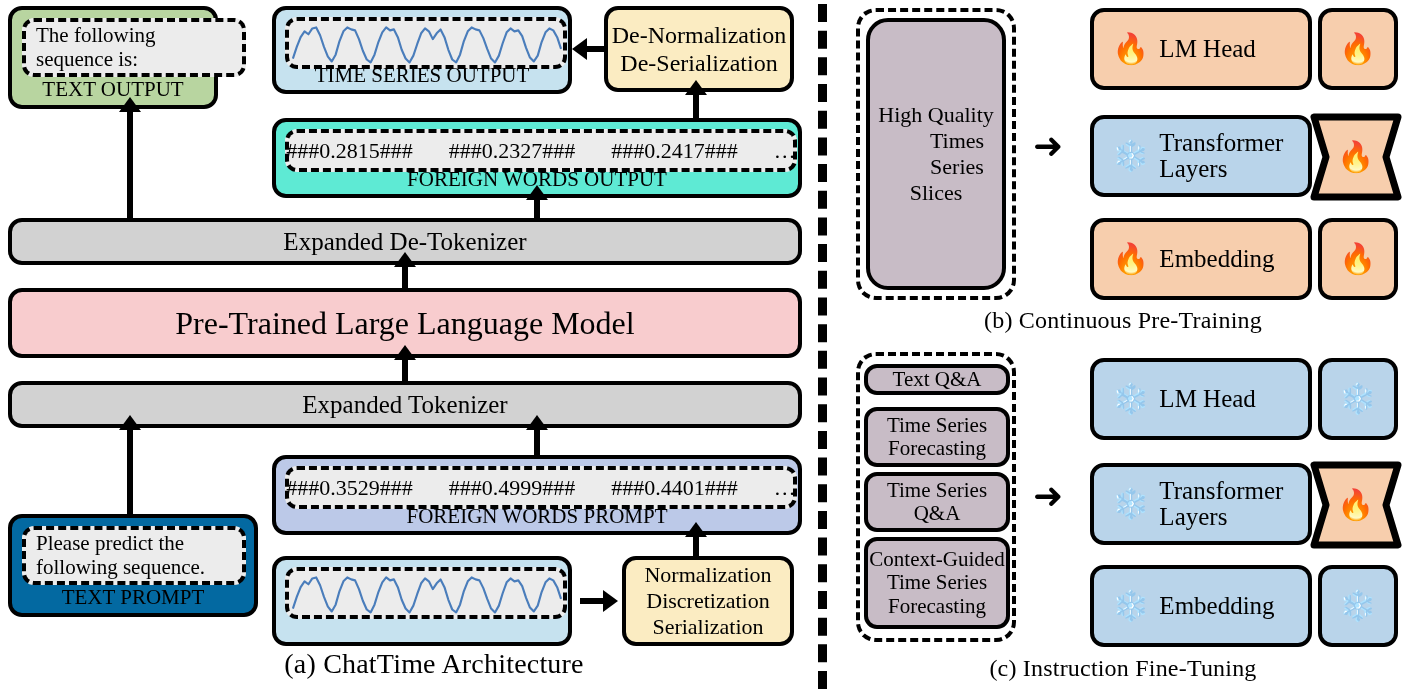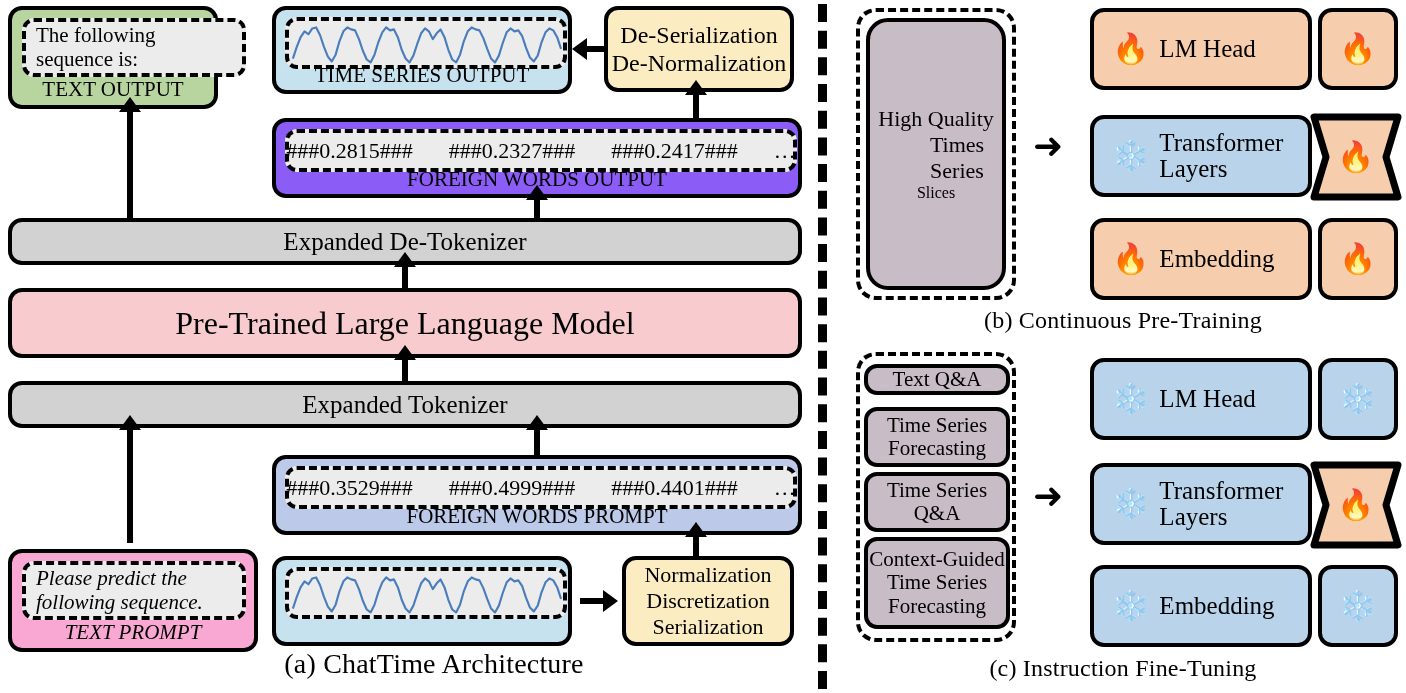--- a/index.html
+++ b/index.html
@@ -60,27 +60,27 @@
     <svg viewBox="0 0 282 52" width="282" height="52">
       <polyline fill="none" stroke="#4a7dbb" stroke-width="2.2" stroke-linejoin="round" points="4,42 8,30 12,20 16,14 20,17 24,11 28,10 32,18 36,30 40,40 44,45 48,38 52,24 56,14 60,10 64,12 68,13 72,22 76,34 80,43 84,46 88,38 92,25 96,15 100,10 104,13 108,12 112,20 116,33 120,42 124,46 128,39 132,27 136,16 140,11 144,14 148,22 152,16 156,12 160,20 164,33 168,43 172,46 176,38 180,24 184,14 188,10 192,12 196,13 200,21 204,32 208,42 212,46 216,39 220,26 224,15 228,11 232,14 236,13 240,19 244,31 248,41 252,45 256,39 260,25 264,15 268,11 272,13 276,20 280,32"></polyline>
     </svg>
   </div>
   <span style="position:absolute;left:0;right:0;bottom:2px;font-size:21px;">TIME SERIES OUTPUT</span>
 </div>
 
 <div class="arr-h arr-left" style="left:586px;top:46px;width:24px;"></div>
 
 <div class="card" style="left:604px;top:6px;width:190px;height:86px;background:#fbecc2;flex-direction:column;gap:1px;">
+  <span style="font-size:24px;">De-Normalization</span>
   <span style="font-size:24px;">De-Serialization</span>
-  <span style="font-size:24px;">De-Normalization</span>
 </div>
 
 <div class="arr-v arr-up" style="left:693px;top:94px;height:26px;"></div>
 
-<div class="card" style="left:272px;top:118px;width:530px;height:80px;background:#8b5cf6;">
+<div class="card" style="left:272px;top:118px;width:530px;height:80px;background:#5eead4;">
   <div class="inner-dash" style="left:9px;top:7px;width:512px;height:43px;">
     <div style="display:flex;align-items:center;gap:36px;font-size:22px;">
       <span>###0.2815###</span>
       <span>###0.2327###</span>
       <span>###0.2417###</span>
       <span>…</span>
     </div>
   </div>
   <span style="position:absolute;left:0;right:0;bottom:2px;font-size:21px;">FOREIGN WORDS OUTPUT</span>
 </div>
@@ -116,21 +116,21 @@
   </div>
   <span style="position:absolute;left:0;right:0;bottom:2px;font-size:21px;text-align:center;">FOREIGN WORDS PROMPT</span>
 </div>
 
 <div class="arr-v arr-up" style="left:693px;top:536px;height:24px;"></div>
 
 <div class="arr-v arr-up" style="left:127px;top:429px;height:114px;"></div>
 
 <div class="arr-v arr-up" style="left:127px;top:111px;height:107px;"></div>
 
-<div class="card" style="left:8px;top:549px;width:250px;height:103px;background:#f9a8d4;font-style:italic;">
+<div class="card" style="left:8px;top:514px;width:250px;height:103px;background:#0369a1;">
   <div class="inner-dash" style="left:10px;top:8px;width:224px;height:59px;padding:0 10px;">
     <span style="font-size:21px;line-height:1.12;text-align:left;width:100%;">Please predict the following sequence.</span>
   </div>
   <span style="position:absolute;left:0;right:0;bottom:3px;font-size:21px;">TEXT PROMPT</span>
 </div>
 
 <div class="card" style="left:272px;top:556px;width:300px;height:90px;background:#c6e2ef;">
   <div class="inner-dash" style="left:9px;top:7px;width:282px;height:52px;overflow:hidden;">
     <svg viewBox="0 0 282 52" width="282" height="52">
       <polyline fill="none" stroke="#4a7dbb" stroke-width="2.2" stroke-linejoin="round" points="4,42 8,30 12,20 16,14 20,17 24,11 28,10 32,18 36,30 40,40 44,45 48,38 52,24 56,14 60,10 64,12 68,13 72,22 76,34 80,43 84,46 88,38 92,25 96,15 100,10 104,13 108,12 112,20 116,33 120,42 124,46 128,39 132,27 136,16 140,11 144,14 148,22 152,16 156,12 160,20 164,33 168,43 172,46 176,38 180,24 184,14 188,10 192,12 196,13 200,21 204,32 208,42 212,46 216,39 220,26 224,15 228,11 232,14 236,13 240,19 244,31 248,41 252,45 256,39 260,25 264,15 268,11 272,13 276,20 280,32"></polyline>
@@ -147,21 +147,21 @@
 </div>
 
 <div class="cap" style="left:0;width:812px;top:648px;font-size:28px;padding-left:28px;">(a) ChatTime Architecture</div>
 
 <div class="divider"></div>
 
 <div class="dashwrap" style="left:856px;top:8px;width:160px;height:292px;"></div>
 <div class="card" style="left:866px;top:18px;width:140px;height:272px;background:#c8bcc6;flex-direction:column;border-radius:22px;">
   <span style="font-size:22px;">High Quality</span>
   <span style="font-size:22px;margin-left:42px;">Times Series</span>
-  <span style="font-size:16px;">Slices</span>
+  <span style="font-size:22px;">Slices</span>
 </div>
 
 <div class="abs emoji" style="left:1033px;top:128px;font-size:36px;font-weight:bold;">➜</div>
 
 <div class="rowbox" style="left:1090px;top:8px;width:222px;height:82px;background:#f7cead;">
   <span class="emoji" style="font-size:30px;">🔥</span>
   <span>LM Head</span>
 </div>
 <div class="sidebox" style="left:1318px;top:8px;width:80px;height:82px;background:#f7cead;">
   <span class="emoji" style="font-size:30px;">🔥</span>

